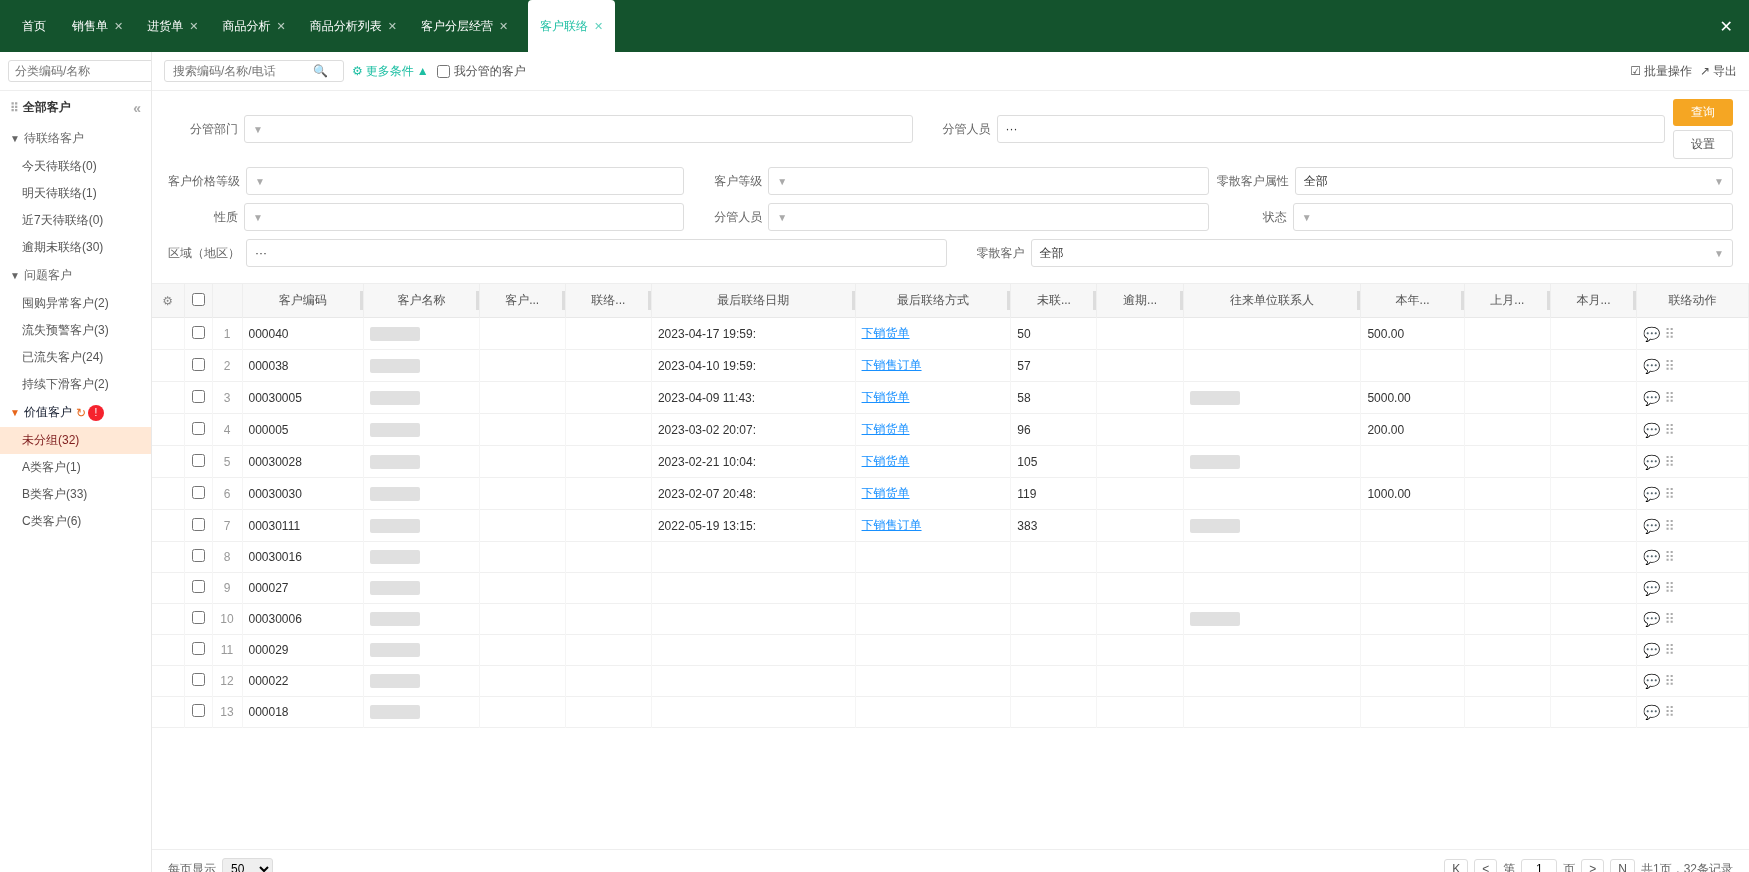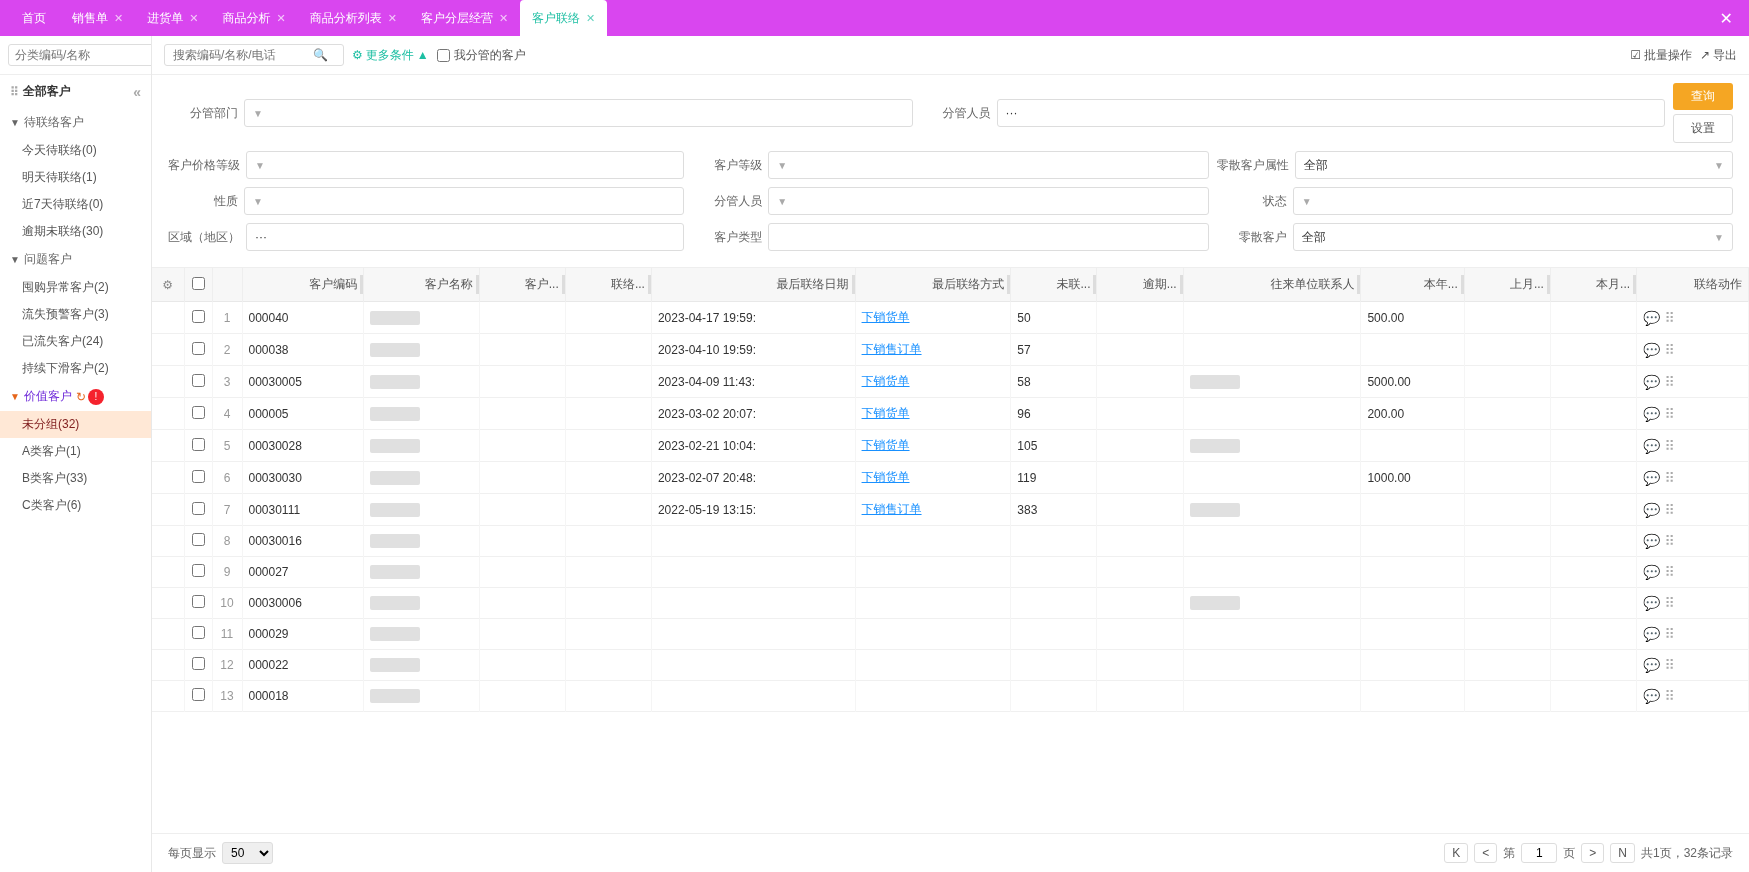--- a/index.html
+++ b/index.html
@@ -2,38 +2,39 @@
 <html><head>
   <meta charset="utf-8">
   <style>
     * { box-sizing: border-box; margin: 0; padding: 0; font-family: 'Microsoft YaHei', Arial, sans-serif; font-size: 12px; }
     body { background: #f5f5f5; overflow: hidden; }
 
     
     .top-nav {
       display: flex;
       align-items: center;
-      background: #d946ef;
-      height: 36px;
+      background: #14532d;
+      height: 52px;
       padding: 0 8px;
     }
     .top-nav .tab {
       display: flex;
       align-items: center;
       padding: 0 12px;
       height: 100%;
       color: #fff;
       cursor: pointer;
       white-space: nowrap;
       font-size: 13px;
     }
     .top-nav .tab.active {
       background: #fff;
       color: #1dbfa3;
       border-radius: 4px 4px 0 0;
+      margin-left: 8px;
     }
     .top-nav .tab .close-btn {
       margin-left: 6px;
       font-size: 11px;
       opacity: 0.7;
     }
     .top-nav .home-tab {
       padding: 0 14px;
       color: #fff;
       font-size: 13px;
@@ -261,21 +262,21 @@
       width: 100%;
       border-collapse: collapse;
       font-size: 12px;
     }
     table thead tr {
       background: #f7f7f7;
       border-bottom: 1px solid #e8e8e8;
     }
     table thead th {
       padding: 8px 6px;
-      text-align: right;
+      text-align: center;
       color: #555;
       font-weight: 500;
       border-right: 1px solid #eee;
       white-space: nowrap;
       position: relative;
     }
     table thead th .col-resize {
       position: absolute;
       right: 0;
       top: 20%;
@@ -456,21 +457,21 @@
     </div>
     <div class="sidebar-item">
       <span>已流失客户(24)</span>
     </div>
     <div class="sidebar-item">
       <span>持续下滑客户(2)</span>
     </div>
 
     <div class="sidebar-group-title" style="color:#e6651a;">
       <span class="arrow">▼</span>
-      <span style="color:#6d28d9;">价值客户</span>
+      <span style="color:#0f172a;">价值客户</span>
       <span style="margin-left:4px;color:#e6651a;">↻</span>
       <span style="background:#f5222d;color:#fff;border-radius:50%;width:16px;height:16px;display:inline-flex;align-items:center;justify-content:center;font-size:10px;margin-left:2px;">!</span>
     </div>
     <div class="sidebar-item active">
       <span>未分组(32)</span>
     </div>
     <div class="sidebar-item">
       <span>A类客户(1)</span>
     </div>
     <div class="sidebar-item">
@@ -572,24 +573,20 @@
           </div>
         </div>
       </div>
 
       <div class="filter-row">
         <div class="filter-field">
           <label>区域（地区）</label>
           <div class="field-input" style="width:220px;height:28px;">
             <span>···</span>
           </div>
-        </div>
-        <div class="filter-field">
-          <label>客户类型</label>
-          <div class="field-input" style="width:220px;height:28px;"></div>
         </div>
         <div class="filter-field">
           <label>零散客户</label>
           <div class="field-input" style="width:180px;height:28px;">
             <span>全部</span>
             <span class="arrow-down">▼</span>
           </div>
         </div>
       </div>
     </div>

